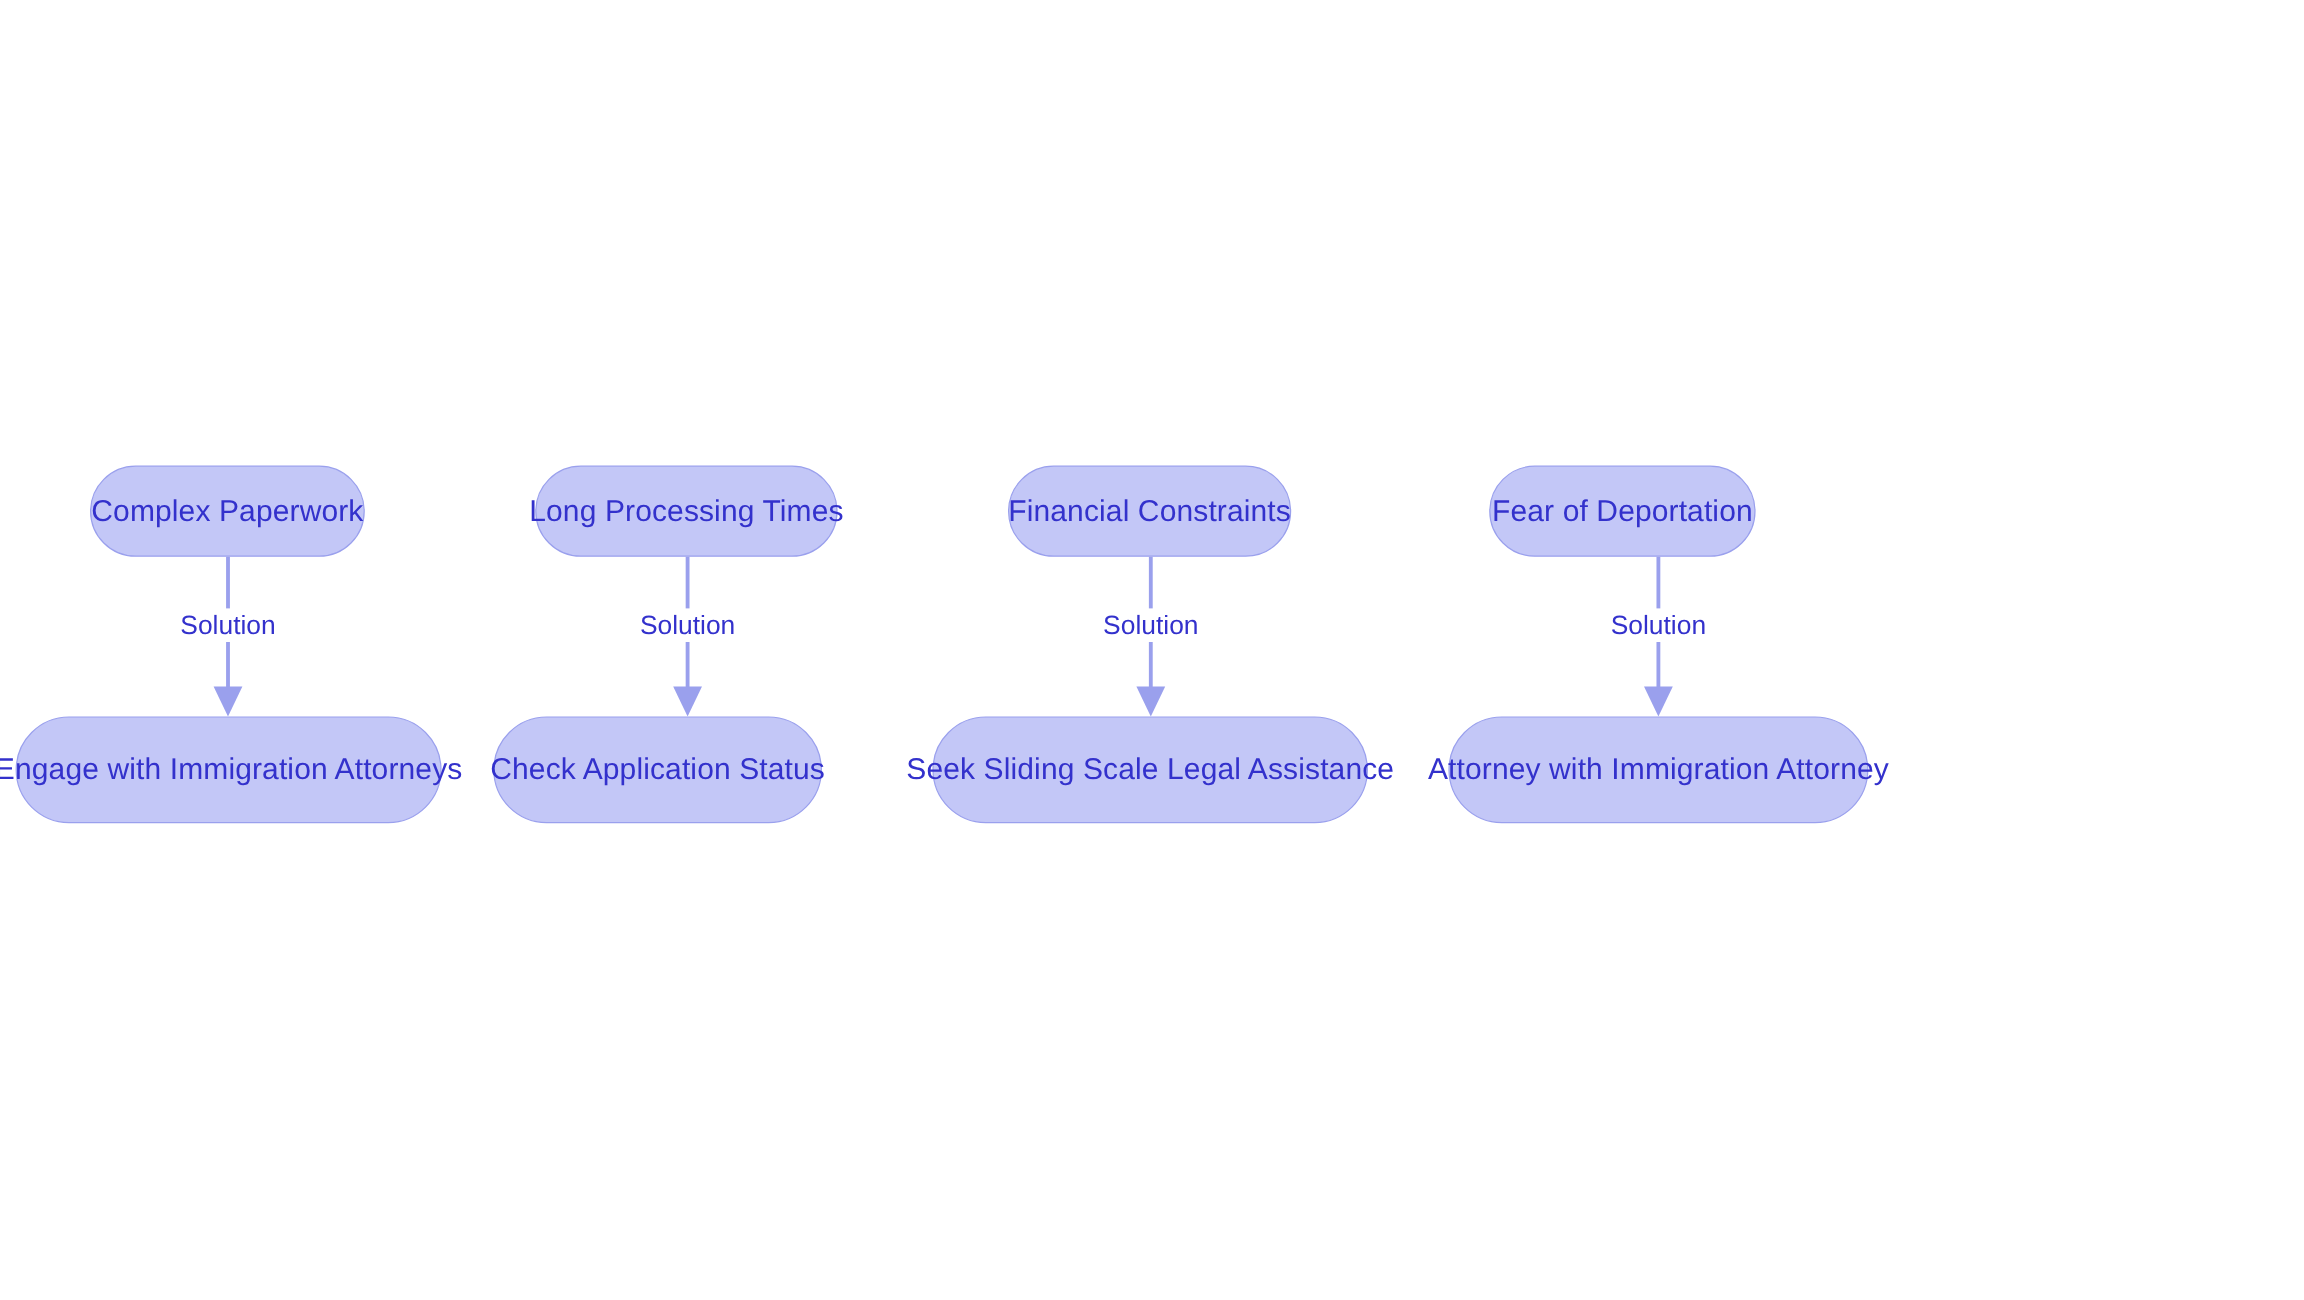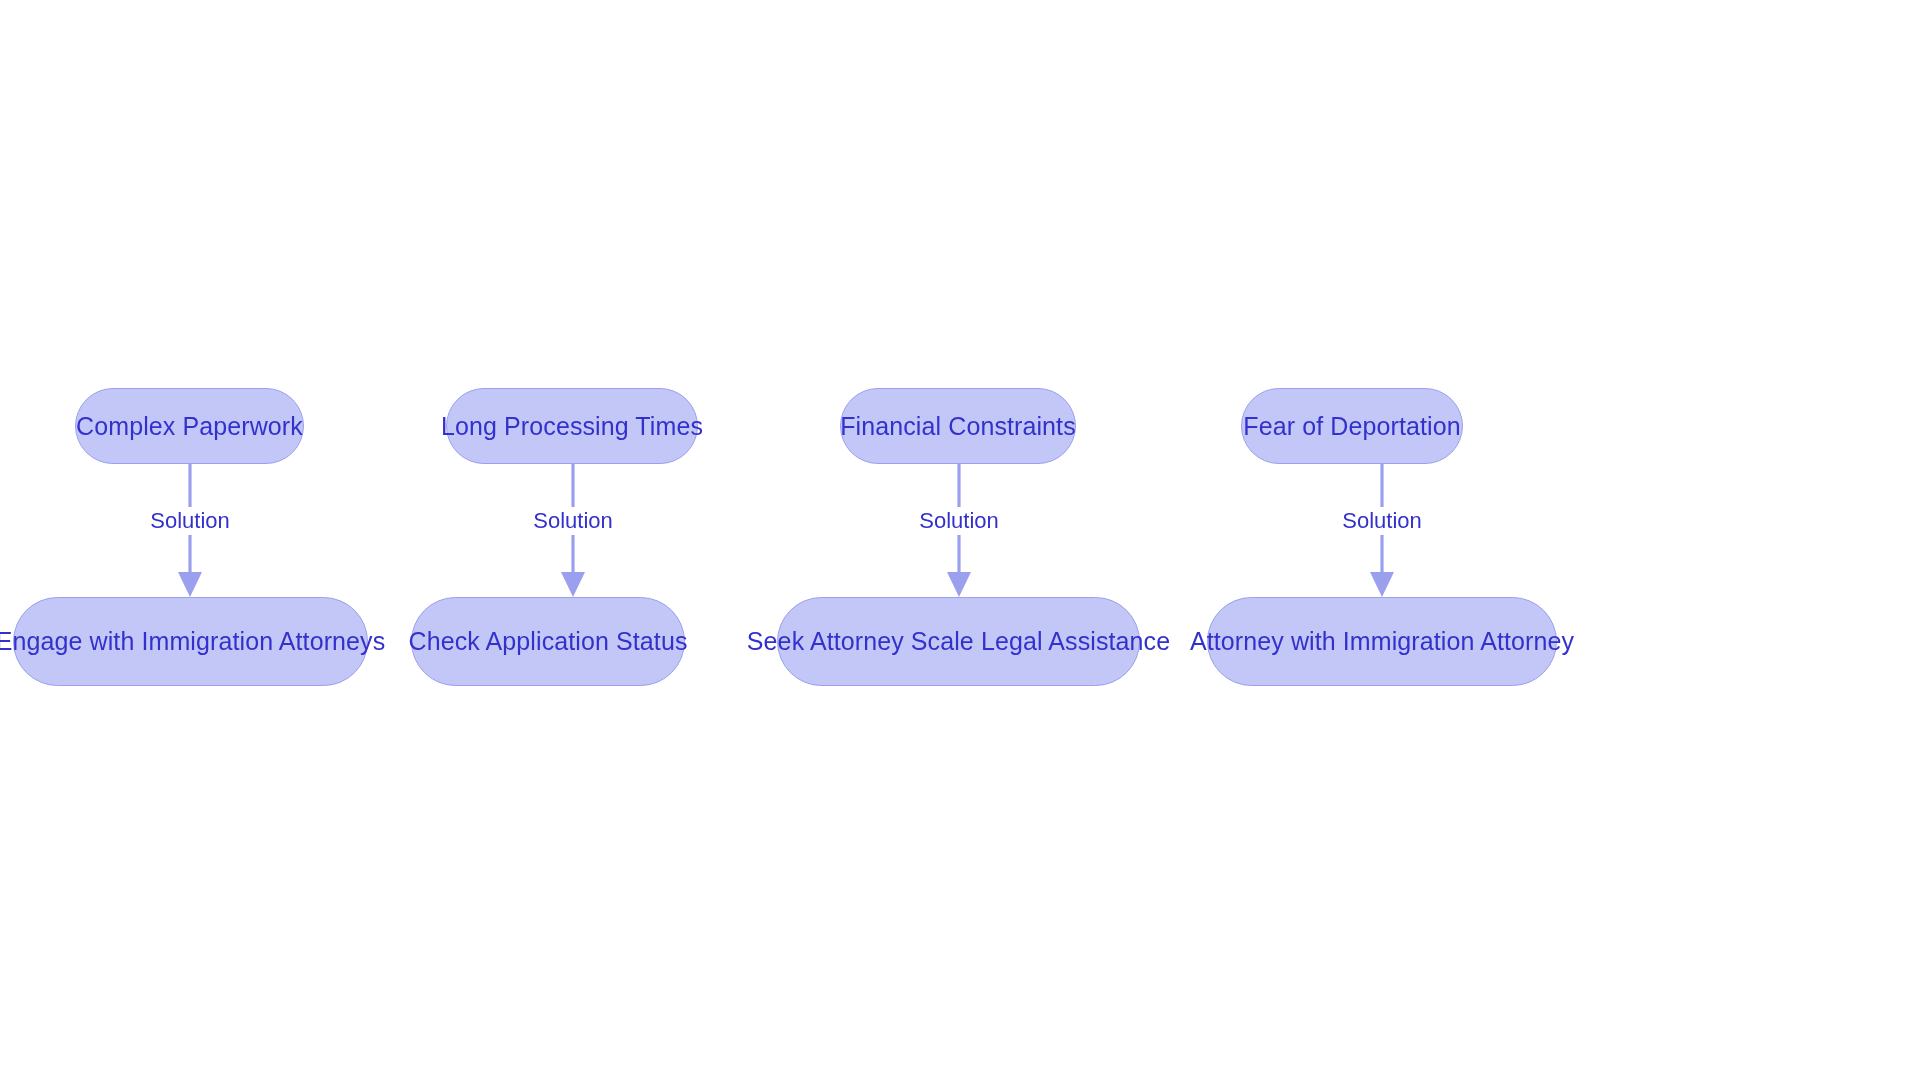--- a/index.html
+++ b/index.html
@@ -126,21 +126,21 @@
 
     <div class="edge" style="left:929px;">
       <svg width="60" height="134" viewBox="0 0 60 134">
         <line x1="30" y1="0" x2="30" y2="114" stroke="#9aa0ed" stroke-width="3.2"></line>
         <polygon points="30,133 18,108 42,108" fill="#9aa0ed"></polygon>
       </svg>
     </div>
     <div class="edge-label" style="left:959px;">Solution</div>
 
     <div class="node node-solution" style="left:777px; width:363px;">
-      <span>Seek Attorney Scale Legal Assistance</span>
+      <span>Seek Sliding Scale Legal Assistance</span>
     </div>
   </div>
 
   <div class="column">
     <div class="node node-problem" style="left:1241px; width:222px;">
       <span>Fear of Deportation</span>
     </div>
 
     <div class="edge" style="left:1352px;">
       <svg width="60" height="134" viewBox="0 0 60 134">

